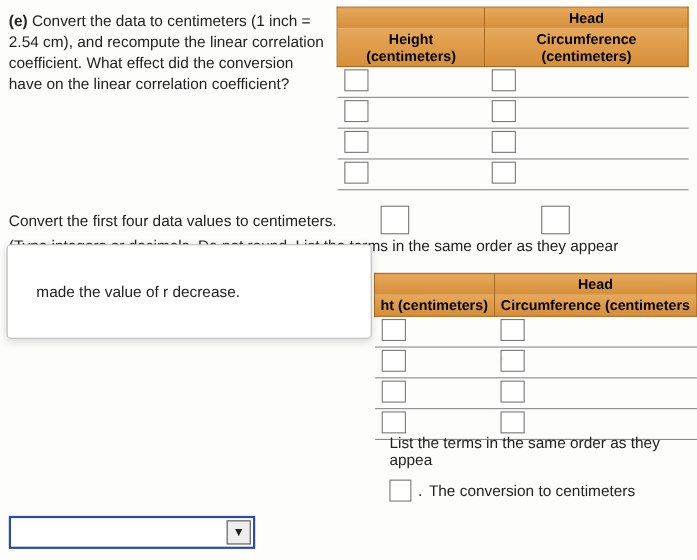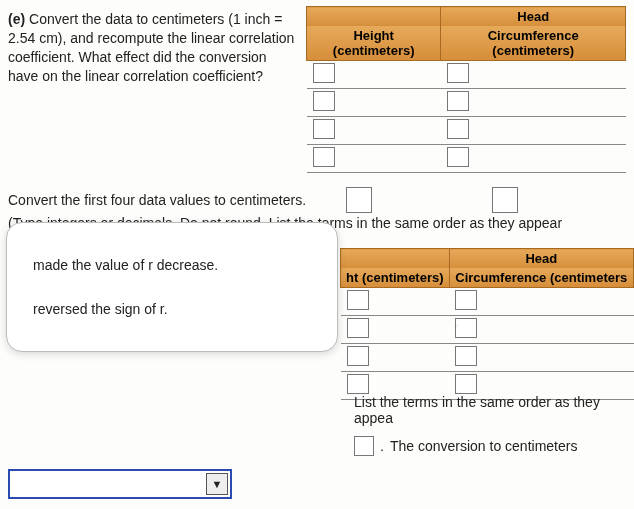--- a/index.html
+++ b/index.html
@@ -91,21 +91,21 @@
   }
 
   
   .dropdown-panel {
     position: absolute;
     left: 6px;
     top: 222px;
     width: 332px;
     background: #fff;
     border: 1px solid #bbb;
-    border-radius: 16px;
+    border-radius: 4px;
     box-shadow: 0 2px 8px rgba(0,0,0,0.15);
     padding: 20px 0;
     z-index: 10;
   }
   .dropdown-panel .option {
     padding: 14px 26px;
     font-size: 14px;
     cursor: pointer;
   }
 
@@ -269,21 +269,20 @@
   <div class="below-second-table">List the terms in the same order as they appea</div>
 
   <div class="sentence-row">
     <span class="small-box"></span>
     <span>.</span>
     <span>The conversion to centimeters</span>
   </div>
 
   <div class="dropdown-panel">
     <div class="option">made the value of r decrease.</div>
-    <div class="option">reversed the sign of r.</div>
   </div>
 
   <div class="select-ctrl">
     <div class="select-btn">▼</div>
   </div>
 
   <div class="crack"></div>
 </div>
 
 </body></html>

